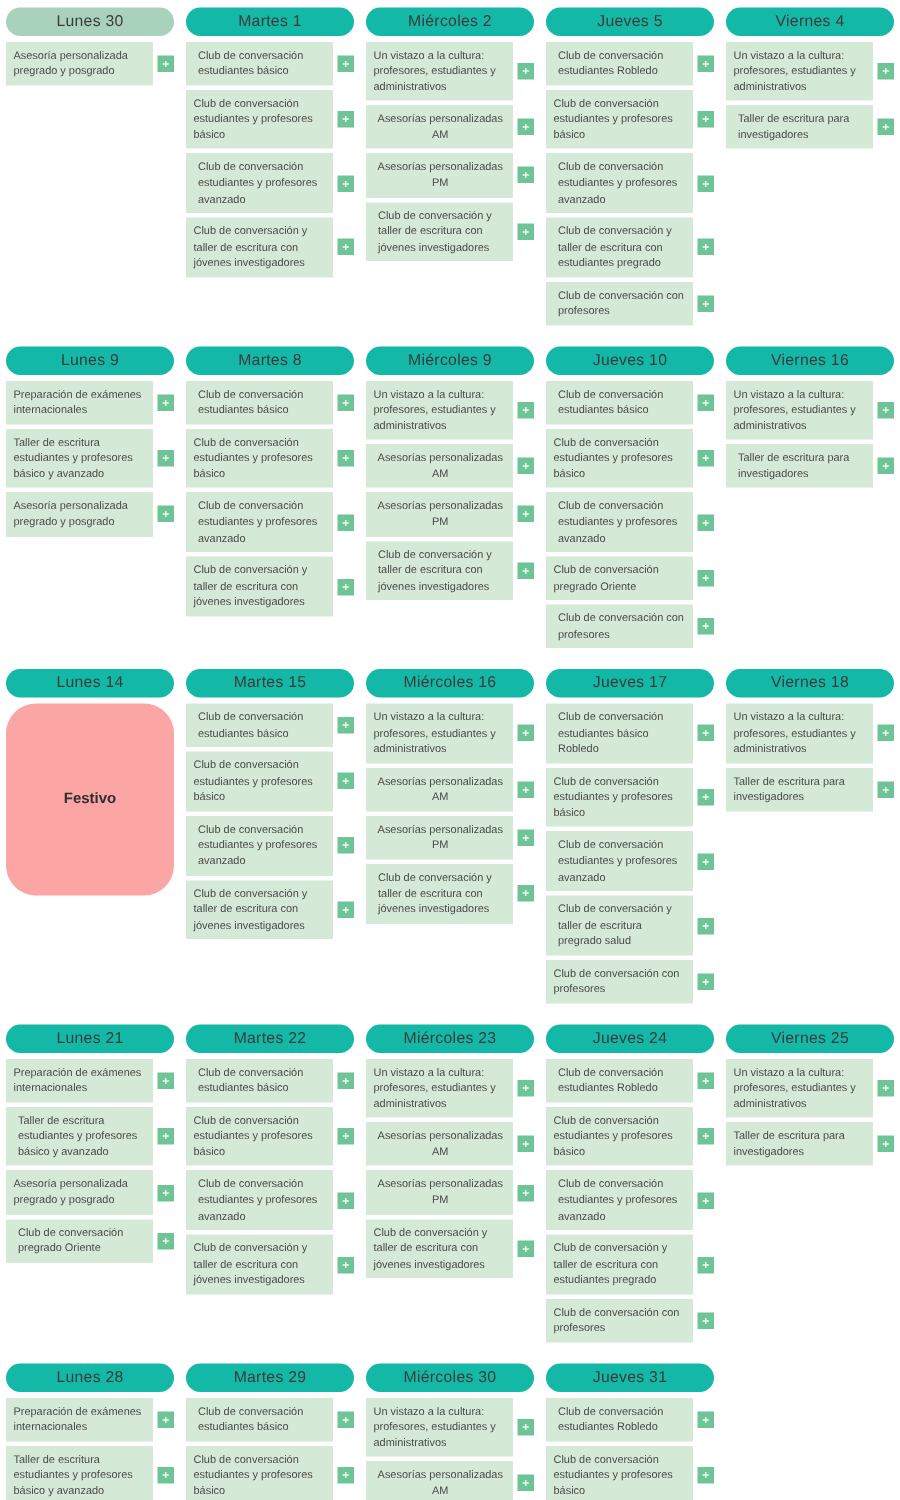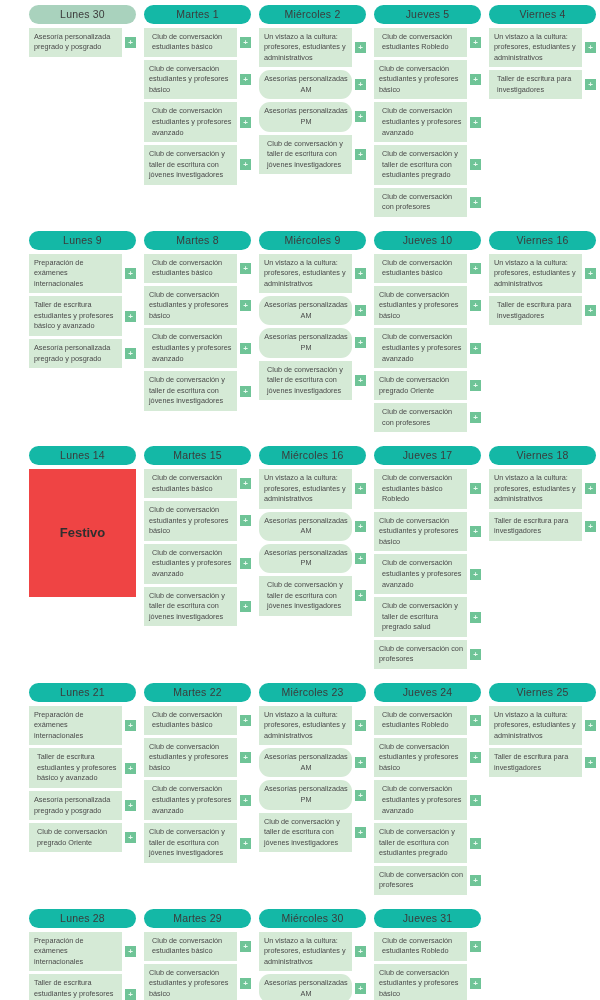--- a/index.html
+++ b/index.html
@@ -12,21 +12,20 @@
     overflow: hidden;
   }
   #calendar {
     width: 600px;
     padding: 5px 0 0 0;
   }
   .week-row {
     display: flex;
     width: 600px;
     align-items: flex-start;
-    padding-left: 25px;
   }
   .day-col {
     width: 120px;
     padding: 0 4px;
     display: flex;
     flex-direction: column;
     align-items: stretch;
   }
   .day-header {
     border-radius: 11px;
@@ -57,45 +56,46 @@
     background: #d5ead6;
     color: #4a4a4a;
     font-size: 7.3px;
     line-height: 1.45;
     padding: 4px 4px 4px 5px;
     min-height: 18px;
     display: flex;
     flex-direction: column;
     justify-content: center;
   }
-  .event-card.center { text-align: center; border-radius: 11px; }
+  .event-card.center { text-align: center; }
   .event-card.indent { padding-left: 8px; }
   .plus-btn {
     flex: 0 0 auto;
     width: 11px;
     height: 11px;
     background: #6fc497;
     color: #eafaf0;
     font-size: 8px;
     line-height: 11px;
     text-align: center;
     font-weight: bold;
     cursor: pointer;
     user-select: none;
   }
   .holiday {
-    background: #ef4444;
+    background: #fca5a5;
     color: #2f2f2f;
-    font-size: 13px;
+    font-size: 10px;
     font-weight: bold;
     display: flex;
     align-items: center;
     justify-content: center;
     min-height: 128px;
     text-align: center;
+    border-radius: 20px;
   }
   .spacer-row { height: 14px; width: 100%; }
 </style>
 </head>
 <body>
 
 <div id="calendar">
     <div class="week-row">
       <div class="day-col">
         <div class="day-header muted">Lunes 30</div>

